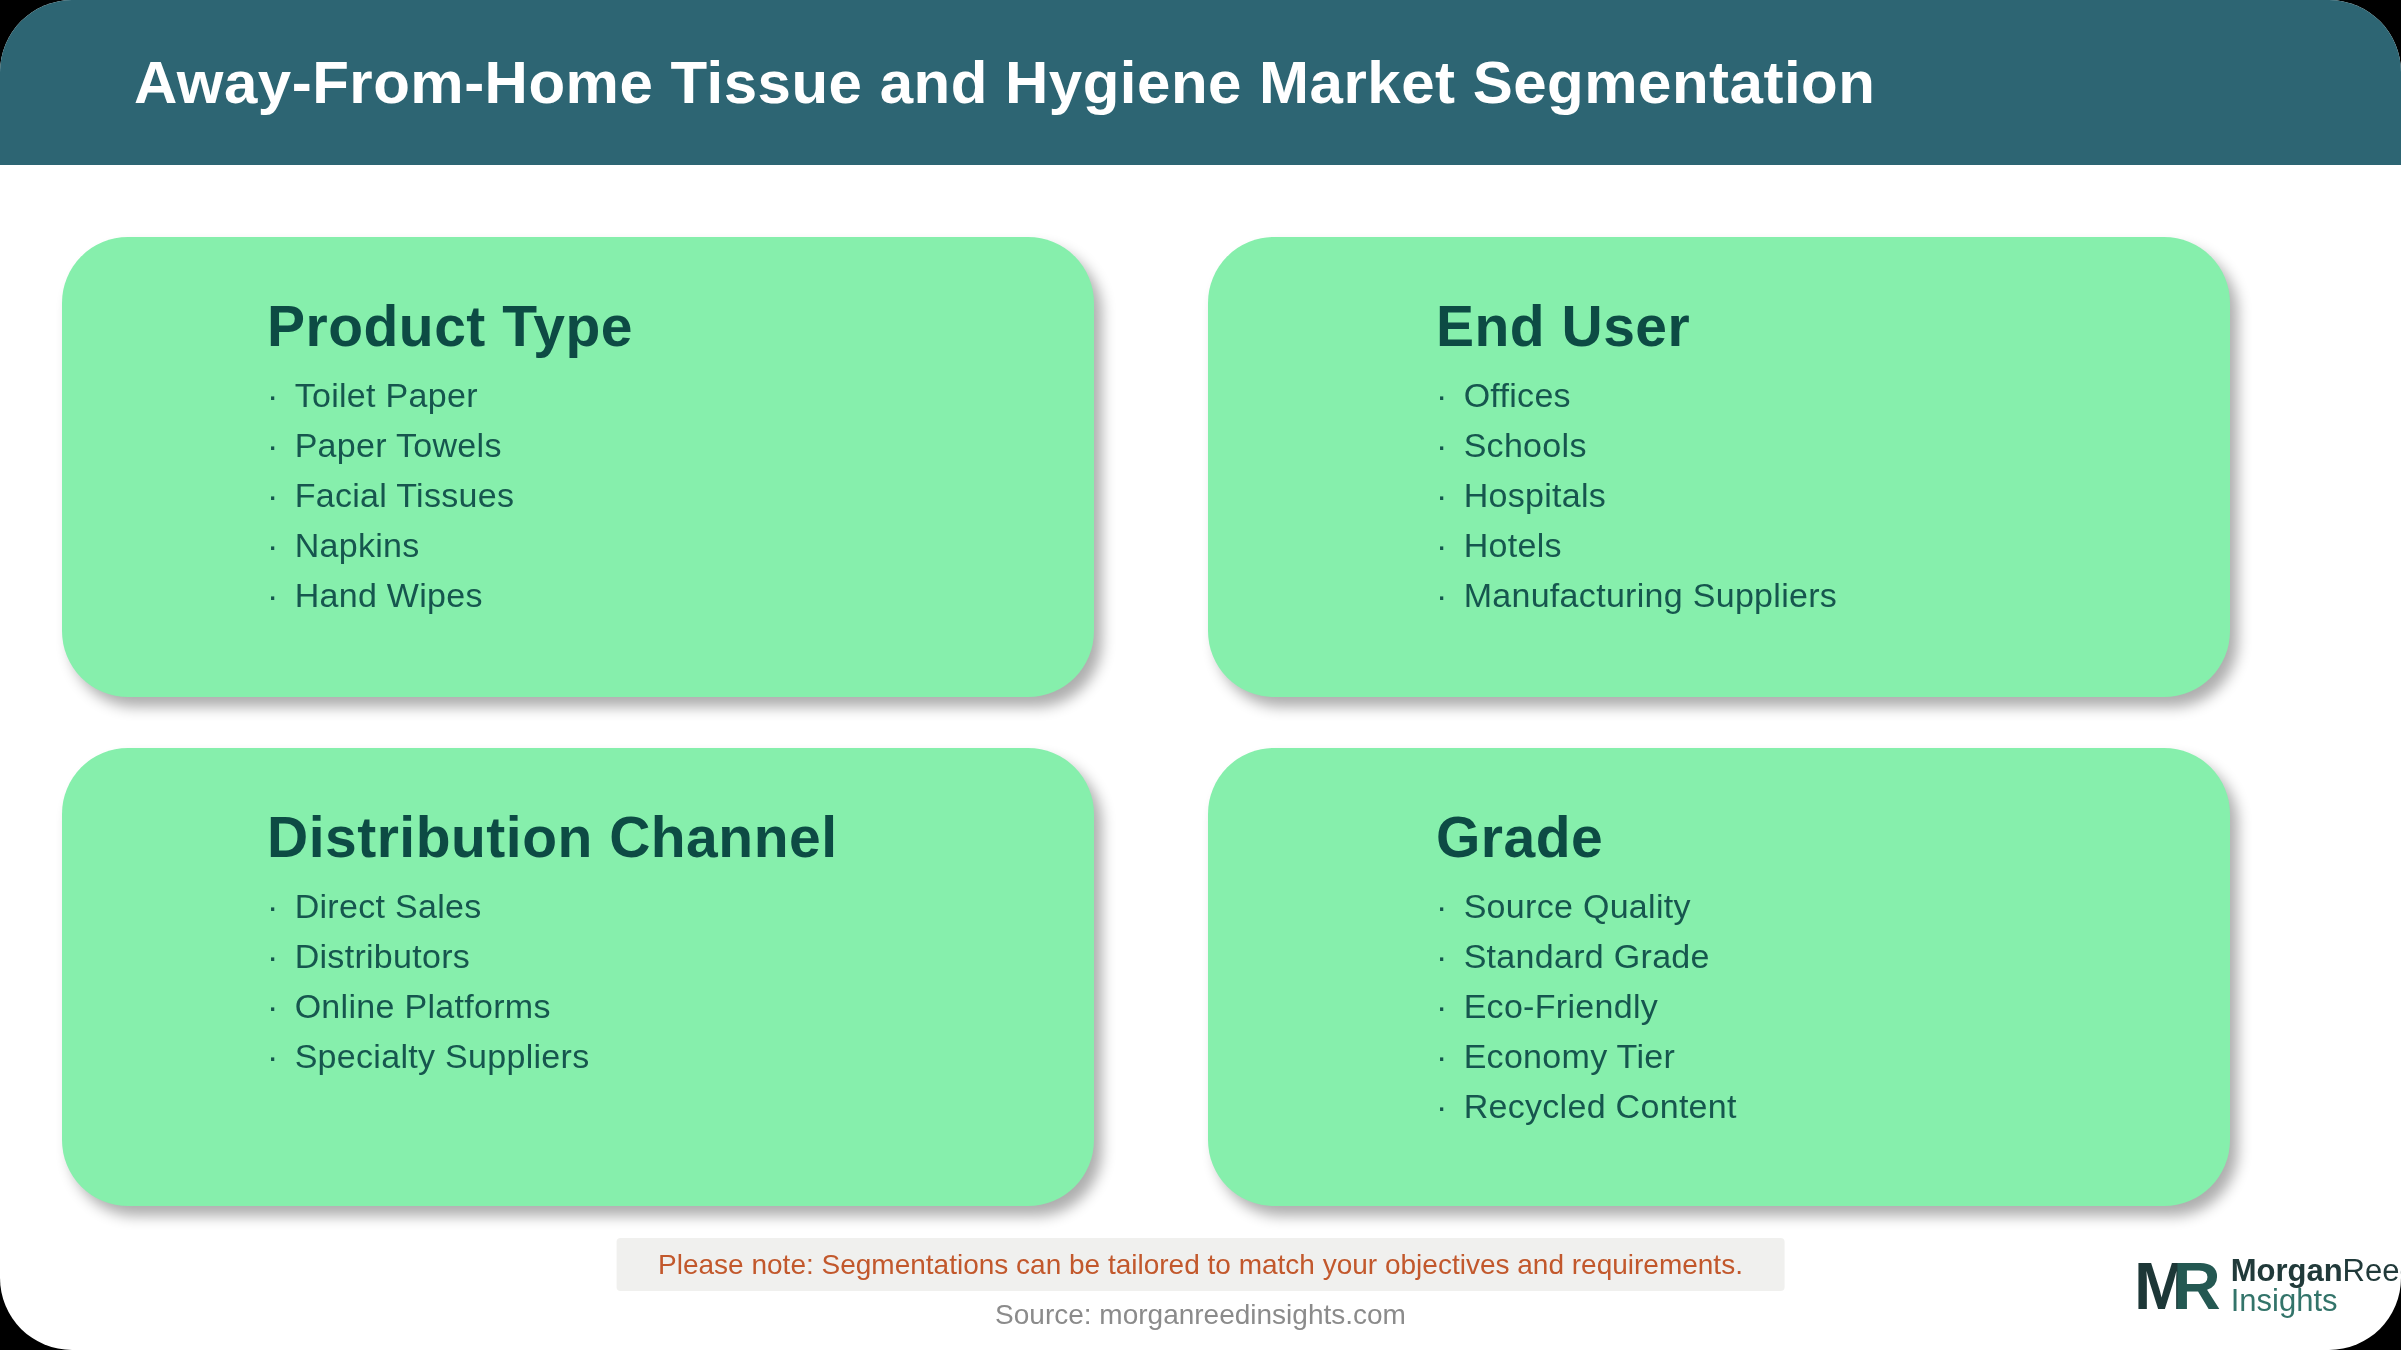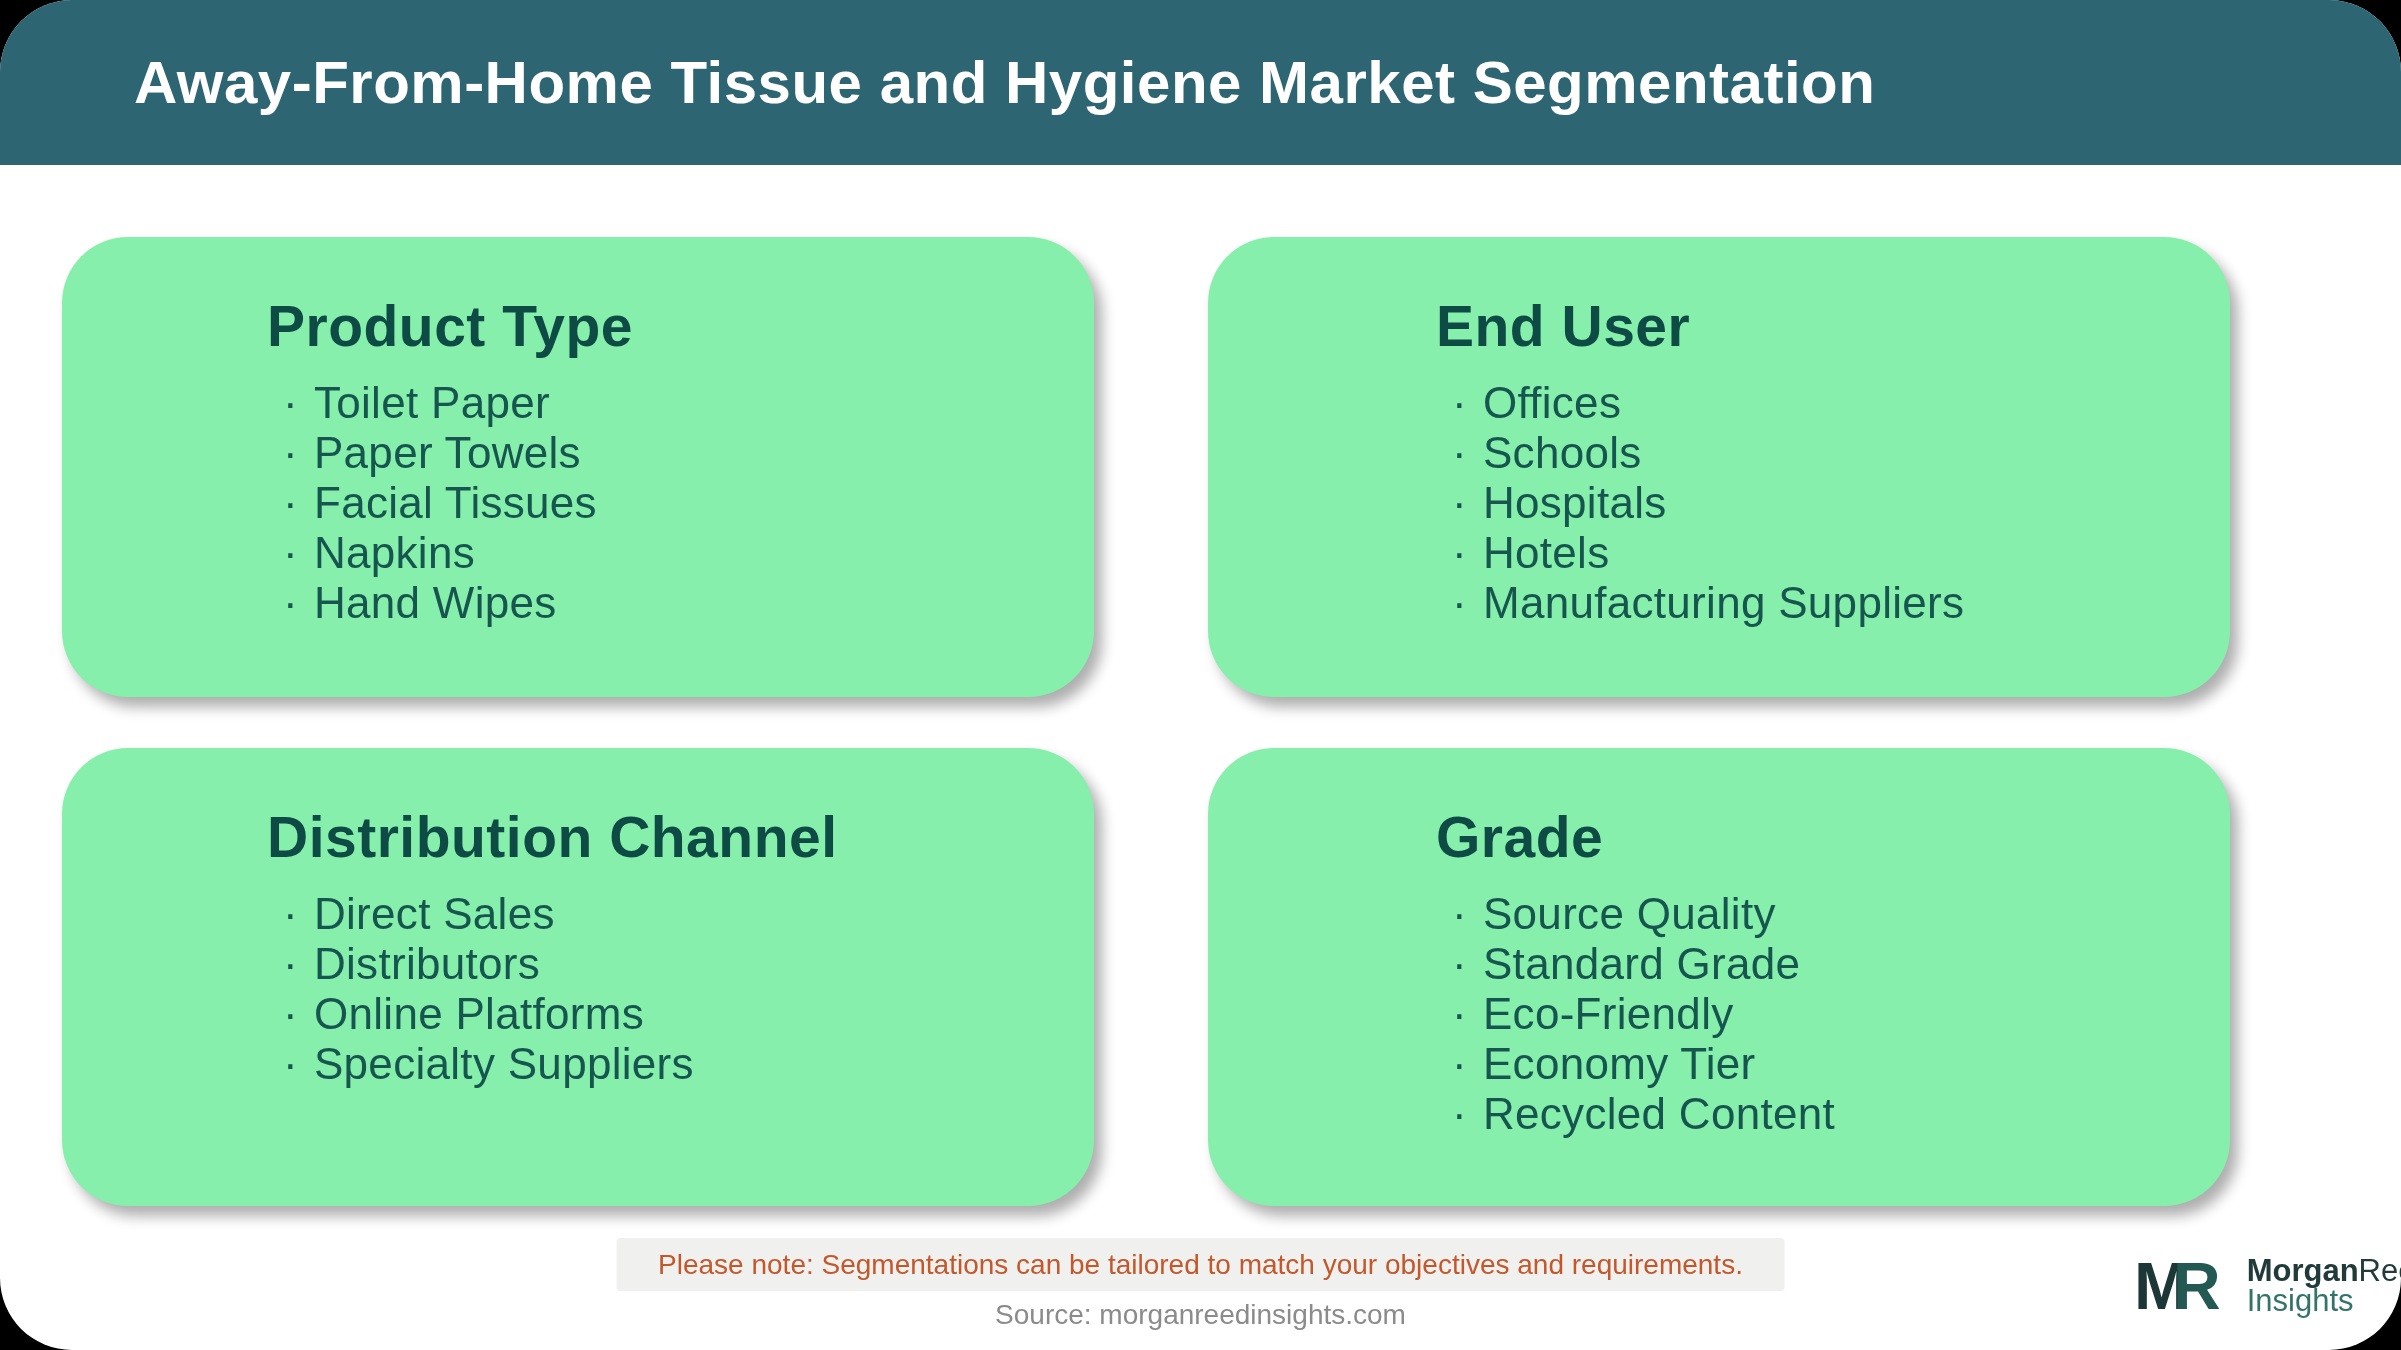--- a/index.html
+++ b/index.html
@@ -51,24 +51,24 @@
   .card.c2 .card-inner, .card.c4 .card-inner { padding-left: 228px; }
   .card h2 {
     margin: 0 0 8px 0;
     font-size: 57px;
     line-height: 1.25;
     font-weight: 700;
     color: #0d4b44;
     letter-spacing: 0.5px;
   }
   .card ul {
-    margin: 16px;
+    margin: 0;
     padding: 0;
     list-style: none;
-    font-size: 44px;
+    font-size: 34px;
     line-height: 50px;
     color: #16564e;
     letter-spacing: 0.3px;
   }
   .card ul li::before {
     content: "\00B7";
     margin-right: 16px;
   }
   .note-strip {
     position: absolute;
@@ -103,21 +103,21 @@
     display: flex;
     align-items: center;
   }
   .logo .monogram {
     font-family: "Liberation Sans", sans-serif;
     font-weight: 800;
     font-size: 66px;
     line-height: 56px;
     color: #1d3737;
     letter-spacing: -16px;
-    margin-right: 42px;
+    margin-right: 26px;
   }
   .logo .monogram .mono-r { color: #245852; }
   .logo .wordmark {
     display: flex;
     flex-direction: column;
     line-height: 30px;
     font-family: Liberation Sans, sans-serif;
     font-size: 31px;
   }
   .logo .brand { color: #213a3a; white-space: nowrap; }

